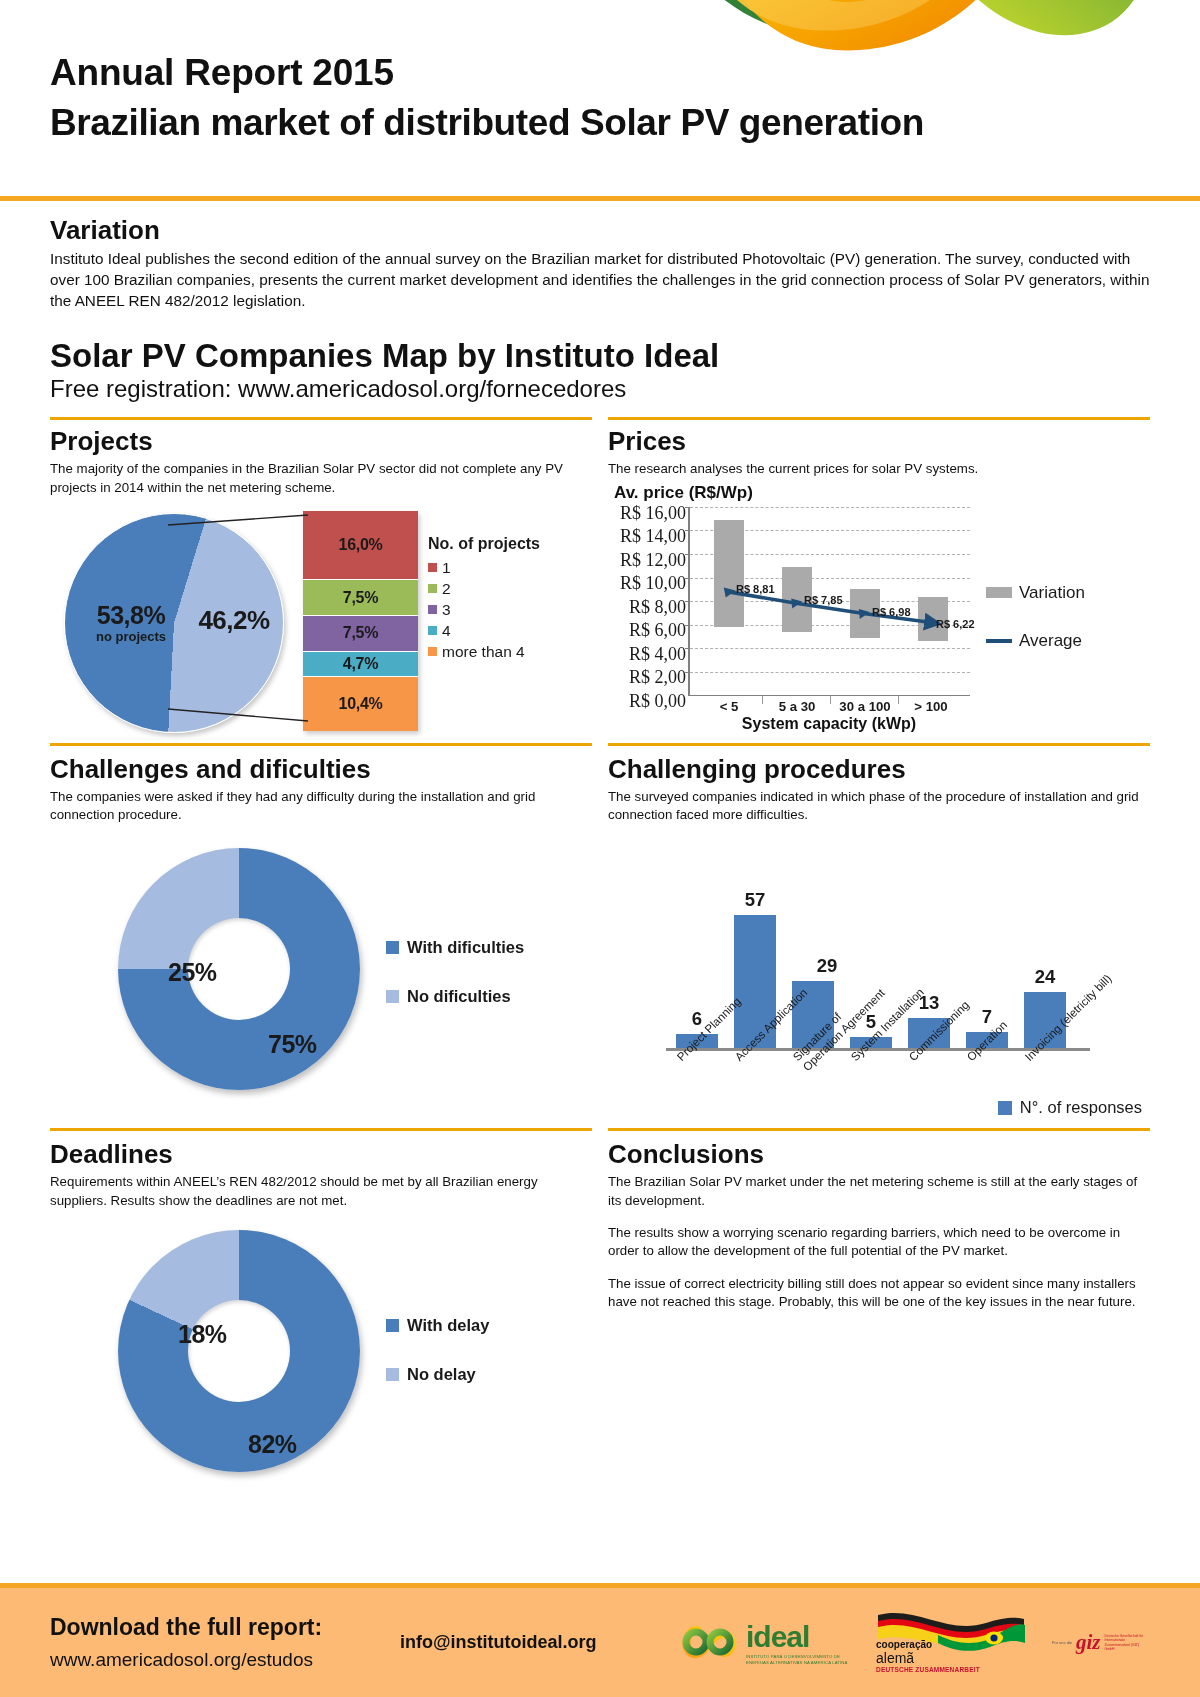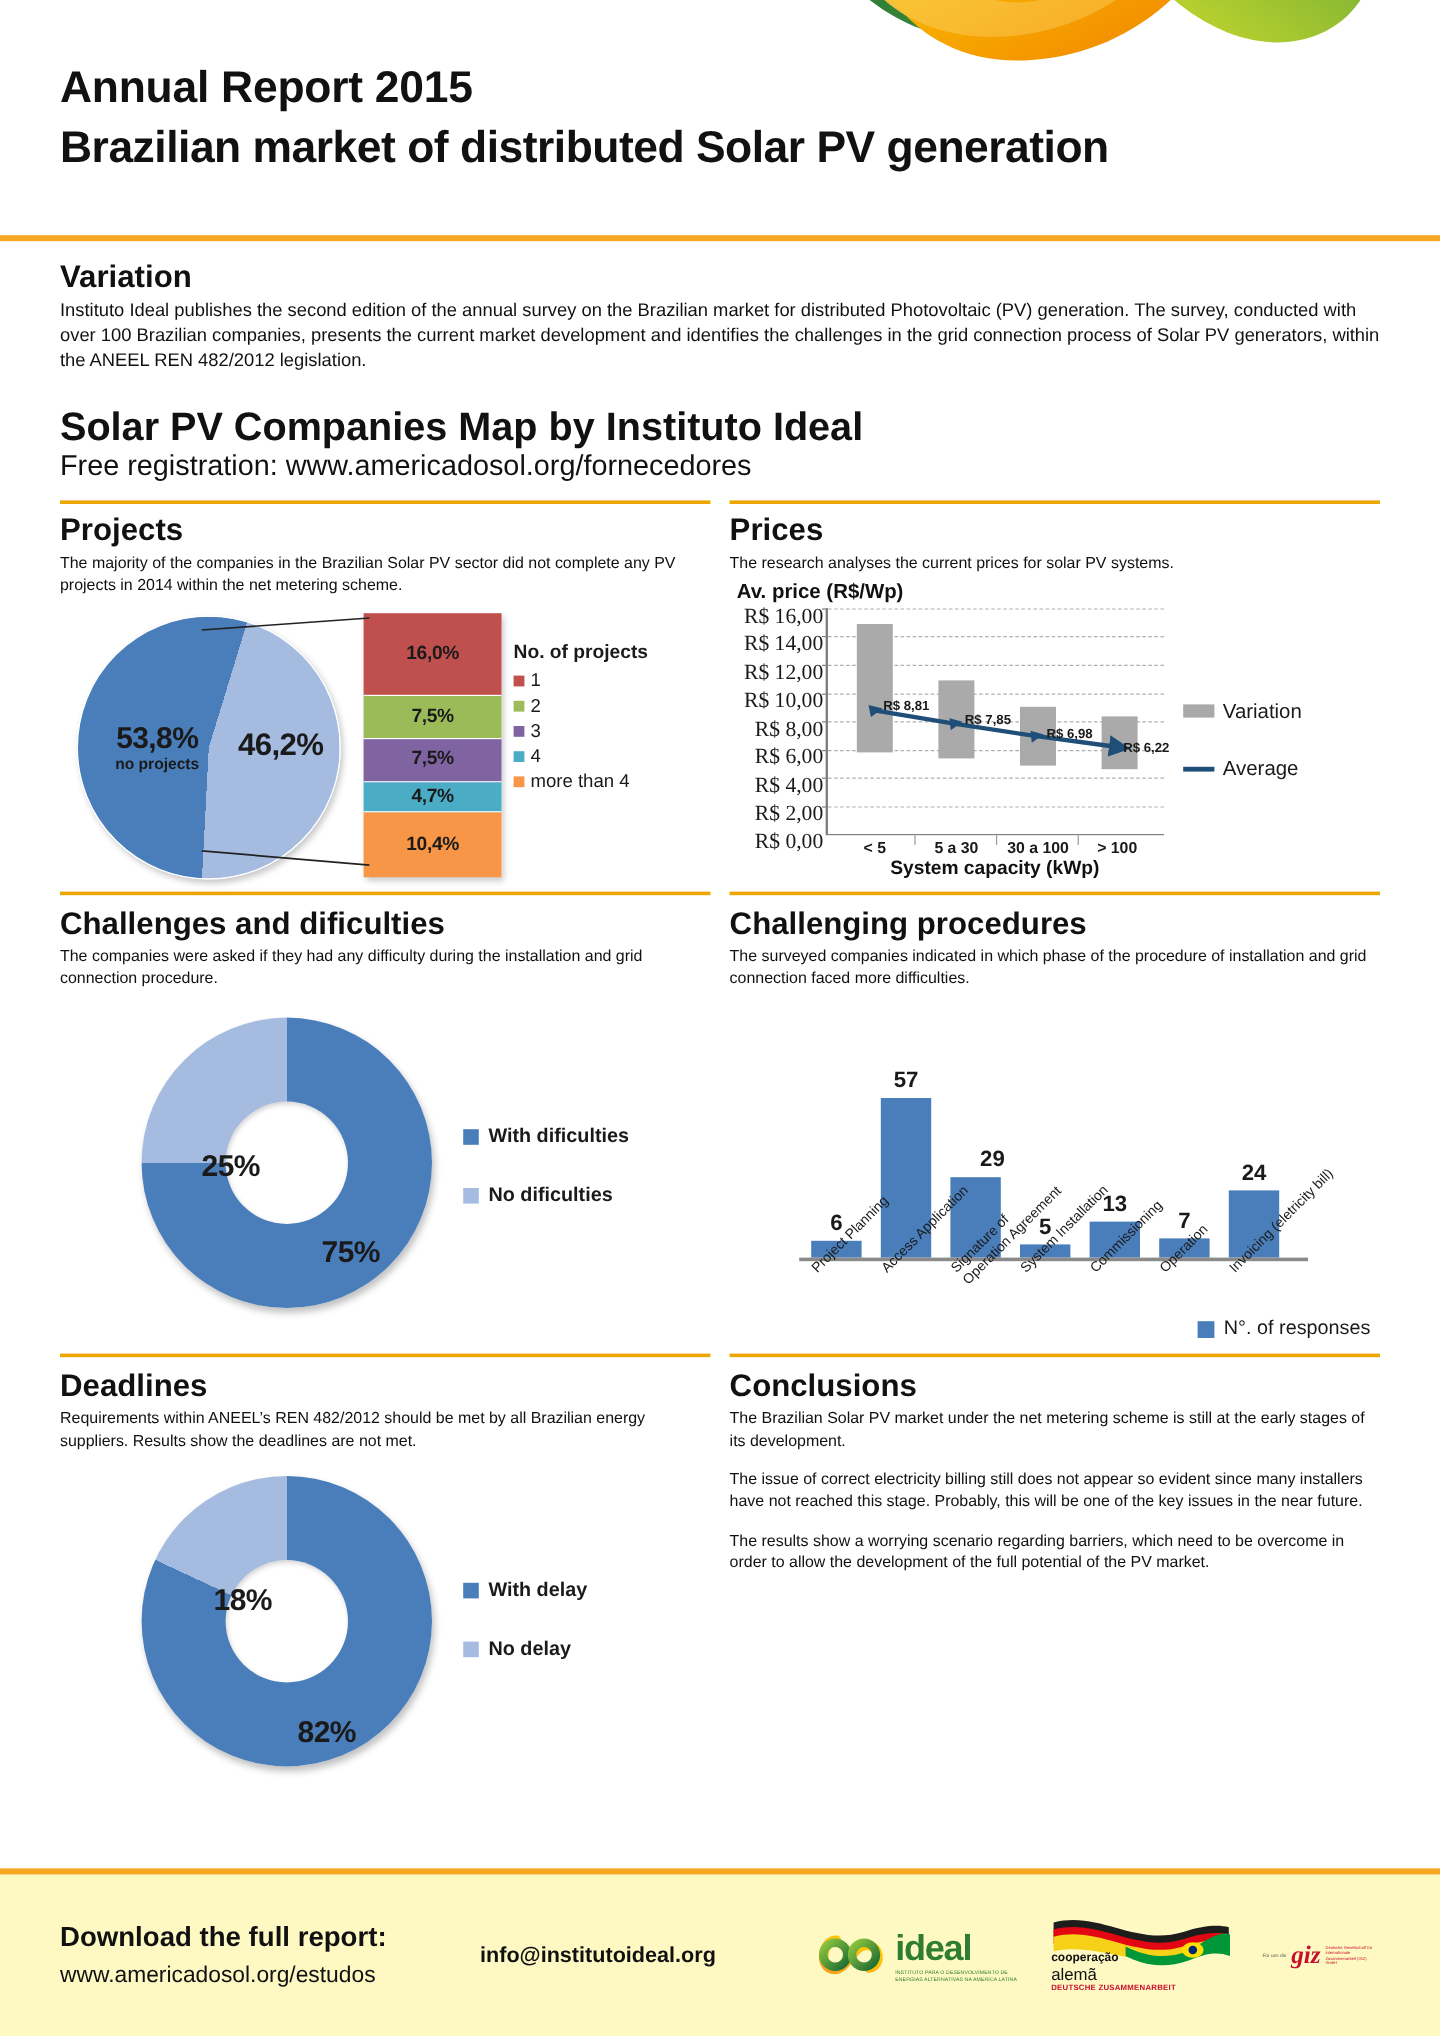--- a/index.html
+++ b/index.html
@@ -258,22 +258,22 @@
   }
   #bar-legend .sw { width: 14px; height: 14px; background: #4a7ebb; }
   #bar-legend span { font-size: 16.5px; font-weight: normal; color: #1a1a1a; }
 
   
   #conclusions p { margin-bottom: 14px; }
 
   
   #footer {
     position: absolute; left: 0; bottom: 0;
-    width: 1200px; height: 140px;
-    background: #fef9c3;
+    width: 1200px; height: 114px;
+    background: #fdba74;
     border-top: 5px solid #f5a623;
   }
   #footer-inner {
     display: flex; align-items: center; height: 100%;
     padding: 0 40px;
   }
   #dl-block { width: 360px; padding-left: 10px; }
   #dl-title { font-size: 23px; font-weight: bold; color: #111; }
   #dl-url { font-size: 19px; color: #111; margin-top: 8px; }
   #email { font-size: 18px; font-weight: bold; color: #111; width: 280px; }
@@ -598,22 +598,22 @@
           <span class="sw" style="background:#a5bce0"></span>
           <span>No delay</span>
         </div>
       </div>
     </div>
   </div>
 
   <div class="col" id="conclusions">
     <div class="sec-h1">Conclusions</div>
     <p class="small-text">The Brazilian Solar PV market under the net metering scheme is still at the early stages of its development.</p>
+    <p class="small-text">The results show a worrying scenario regarding barriers, which need to be overcome in order to allow the development of the full potential of the PV market.</p>
     <p class="small-text">The issue of correct electricity billing still does not appear so evident since many installers have not reached this stage. Probably, this will be one of the key issues in the near future.</p>
-    <p class="small-text">The results show a worrying scenario regarding barriers, which need to be overcome in order to allow the development of the full potential of the PV market.</p>
   </div>
 </div>
 
 <div id="footer">
   <div id="footer-inner">
     <div id="dl-block">
       <div id="dl-title">Download the full report:</div>
       <div id="dl-url">www.americadosol.org/estudos</div>
     </div>
     <div id="email">info@institutoideal.org</div>

